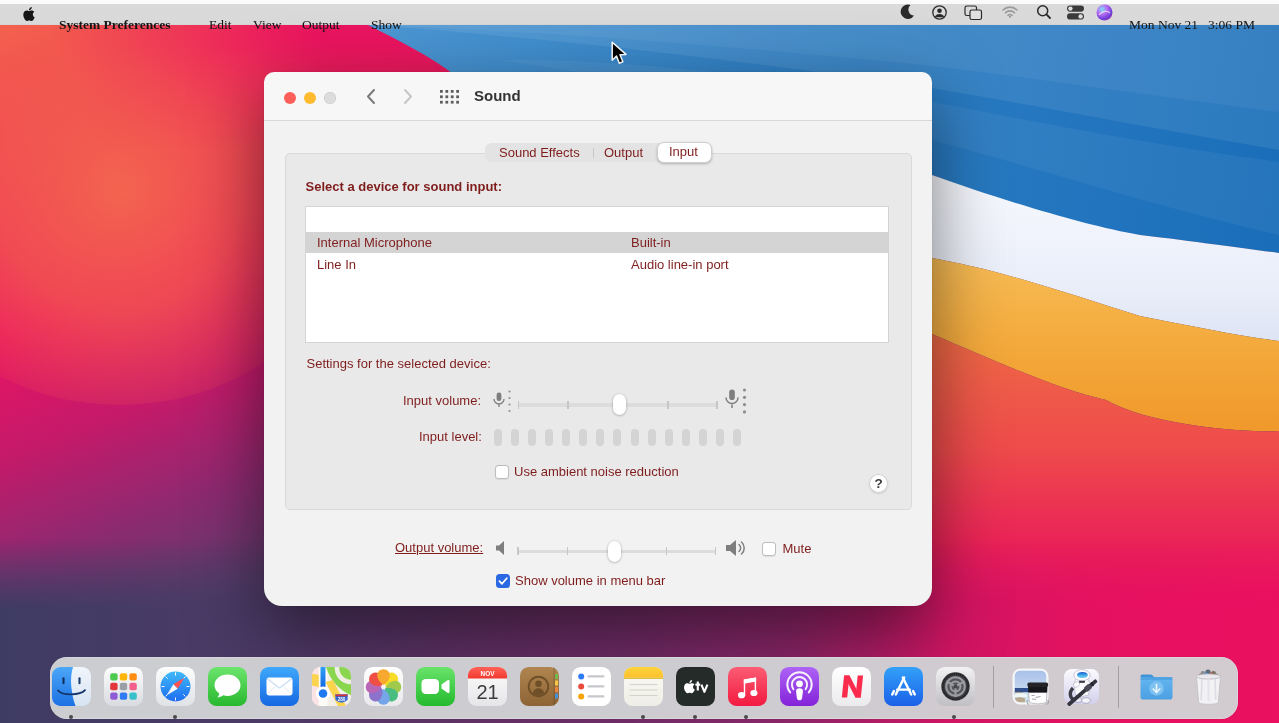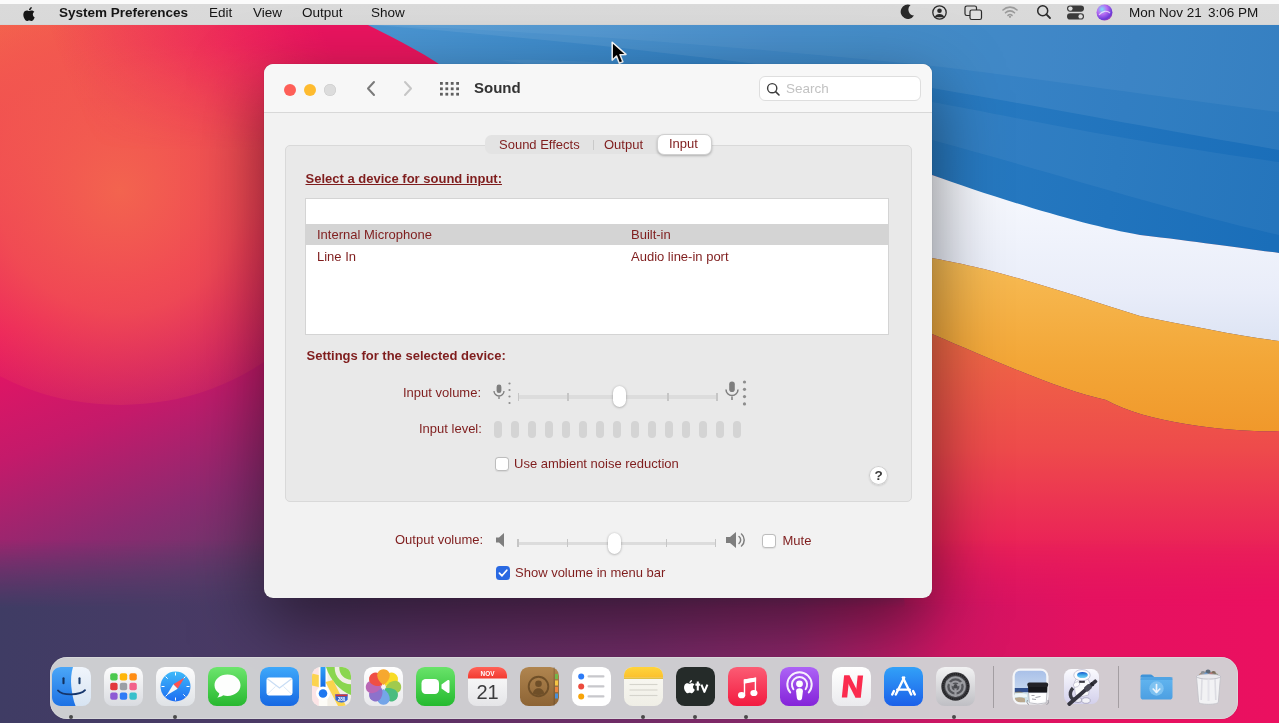--- a/index.html
+++ b/index.html
@@ -4,23 +4,23 @@
 <style>
   html,body{margin:0;padding:0;}
   body{width:1279px;height:723px;overflow:hidden;position:relative;
        font-family:"Liberation Sans", sans-serif; background:#3f3c64;}
   .abs{position:absolute;}
   #wall{position:absolute;left:0;top:0;}
   
   #menubar{position:absolute;left:0;top:0;width:1279px;height:25px;
            background:linear-gradient(#fbfbfb 0px,#fbfbfb 3.5px,#dadada 4.5px,#d9d9d9 24px,#d0d0d0 25px);
            font-size:13.5px;color:#151515;}
-  .mi{position:absolute;top:0;height:15px;line-height:25px;}
+  .mi{position:absolute;top:12px;height:15px;line-height:25px;font-family:Liberation Serif, serif;}
   
-  #win{position:absolute;left:264px;top:64px;width:668px;height:534px;border-radius:9px;
+  #win{position:absolute;left:264px;top:72px;width:668px;height:534px;border-radius:18px;
        background:#f2f2f2;box-shadow:0 25px 70px rgba(0,0,0,.5), 0 0 1px rgba(0,0,0,.3);}
   #toolbar{position:absolute;left:0;top:0;width:668px;height:48px;background:#f7f7f7;
            border-radius:10px 10px 0 0;border-bottom:1px solid #d8d8d8;}
   .tl{position:absolute;top:99px;width:12px;height:12px;border-radius:50%;}
   #panel{position:absolute;left:20.5px;top:81px;width:627px;height:357px;background:#e9e9e9;
          border:1px solid #d9d9d9;border-radius:5px;box-sizing:border-box;}
   #tabs{position:absolute;left:221px;top:71px;width:227px;height:19px;background:#e3e3e3;
         border-radius:6.5px;font-size:13px;color:#1c1c1c;}
   #tabsel{position:absolute;left:172px;top:-1px;width:55px;height:21px;background:#ffffff;
           border-radius:7px;border:0.5px solid #d0d0d0;box-shadow:0 1px 2.5px rgba(0,0,0,.25);box-sizing:border-box;}
@@ -219,51 +219,44 @@
         <rect x="5.4" y="5.4" width="2.8" height="2.8"></rect>
         <rect x="10.8" y="5.4" width="2.8" height="2.8"></rect>
         <rect x="16.2" y="5.4" width="2.8" height="2.8"></rect>
       <rect x="0" y="10.8" width="2.8" height="2.8"></rect>
         <rect x="5.4" y="10.8" width="2.8" height="2.8"></rect>
         <rect x="10.8" y="10.8" width="2.8" height="2.8"></rect>
         <rect x="16.2" y="10.8" width="2.8" height="2.8"></rect>
     </g>
   </svg>
   <div class="abs" style="left:210px;top:15px;font-size:15px;font-weight:bold;color:#333;">Sound</div>
-  <div class="abs" style="left:495px;top:12px;width:162px;height:25px;background:#fff;border:1px solid #dedede;border-radius:6px;box-sizing:border-box;">
-    <svg class="abs" style="left:6px;top:5px" width="15" height="15" viewBox="0 0 15 15">
-      <circle cx="6.2" cy="6.2" r="4.6" fill="none" stroke="#3c3c3c" stroke-width="1.4"></circle>
-      <line x1="9.6" y1="9.6" x2="13" y2="13" stroke="#3c3c3c" stroke-width="1.6" stroke-linecap="round"></line>
-    </svg>
-    <div class="abs" style="left:26px;top:3.5px;font-size:13.5px;color:#c2c2c2;">Search</div>
-  </div>
 
   <div id="panel"></div>
   <div id="tabs">
     <div id="tabsel"></div>
     <div class="ct" style="left:14px;top:2px;">Sound Effects</div>
     <div class="abs" style="left:107.5px;top:4.5px;width:1px;height:10px;background:#c9c9c9;"></div>
     <div class="ct" style="left:119px;top:2px;">Output</div>
     <div class="ct" style="left:184px;top:1px;z-index:2;">Input</div>
   </div>
 
-  <div class="ct" style="left:41.5px;top:107px;font-weight:bold;text-decoration:underline;">Select a device for sound input:</div>
+  <div class="ct" style="left:41.5px;top:107px;font-weight:bold;">Select a device for sound input:</div>
 
   <div id="table">
     <div class="abs" style="left:0;top:46px;width:100%;height:21px;">
       <div class="ct" style="left:11px;top:3.5px;">Line In</div>
       <div class="ct" style="left:325px;top:3.5px;">Audio line-in port</div>
     </div>
     <div class="abs" style="left:0;top:25px;width:100%;height:21px;background:#d4d4d4;">
       <div class="ct" style="left:11px;top:3px;">Internal Microphone</div>
       <div class="ct" style="left:325px;top:3px;">Built-in</div>
     </div>
   </div>
 
-  <div class="ct" style="left:42.5px;top:283.5px;font-weight:bold;">Settings for the selected device:</div>
+  <div class="ct" style="left:42.5px;top:283.5px;">Settings for the selected device:</div>
 
   <div class="ct" style="left:139px;top:320.5px;text-align:center;">Input volume:</div>
   <svg class="abs" style="left:229px;top:320px" width="12" height="17" viewBox="0 0 12 17">
     <rect x="3.6" y="0.5" width="4.8" height="8.6" rx="2.4" fill="#7e7e7e"></rect>
     <path d="M1 7 a5 5 0 0 0 10 0" fill="none" stroke="#7e7e7e" stroke-width="1.3"></path>
     <line x1="6" y1="12.5" x2="6" y2="15" stroke="#7e7e7e" stroke-width="1.3"></line>
   </svg>
     <svg class="abs" style="left:243px;top:317px" width="5" height="25" viewBox="0 0 5 25">
     <circle cx="2.5" cy="2.5" r="1.1" fill="#8d8d8d"></circle>
       <circle cx="2.5" cy="9" r="1.1" fill="#8d8d8d"></circle>
@@ -310,21 +303,21 @@
     </div>
 
   <div class="cb" style="left:230.5px;top:392.5px;"></div>
   <div class="ct" style="left:250px;top:392px;">Use ambient noise reduction</div>
 
   <div class="abs" style="left:605px;top:402px;width:19px;height:19px;border-radius:50%;background:#fff;
        box-shadow:inset 0 0 0 1px #cdcdcd,0 1px 2px rgba(0,0,0,.12);text-align:center;">
     <div style="font-size:13.5px;font-weight:bold;color:#3a3a3a;line-height:19.5px;">?</div>
   </div>
 
-  <div class="ct" style="left:131px;top:467.5px;">Output volume:</div>
+  <div class="ct" style="left:131px;top:467.5px;text-decoration:underline;">Output volume:</div>
   <svg class="abs" style="left:231px;top:468px" width="12" height="16" viewBox="0 0 12 16">
     <path d="M1 5.5 L4 5.5 L9 1 L9 15 L4 10.5 L1 10.5 Z" fill="#7e7e7e"></path>
   </svg>
   <div class="slider-track" style="left:253px;top:477.5px;width:199px;">
     <div class="tick" style="left:0;"></div>
     <div class="tick" style="left:49.5px;"></div>
     <div class="tick" style="left:99px;"></div>
     <div class="tick" style="left:148.5px;"></div>
     <div class="tick" style="left:197.5px;"></div>
     <div class="thumb" style="left:91px;"></div>

